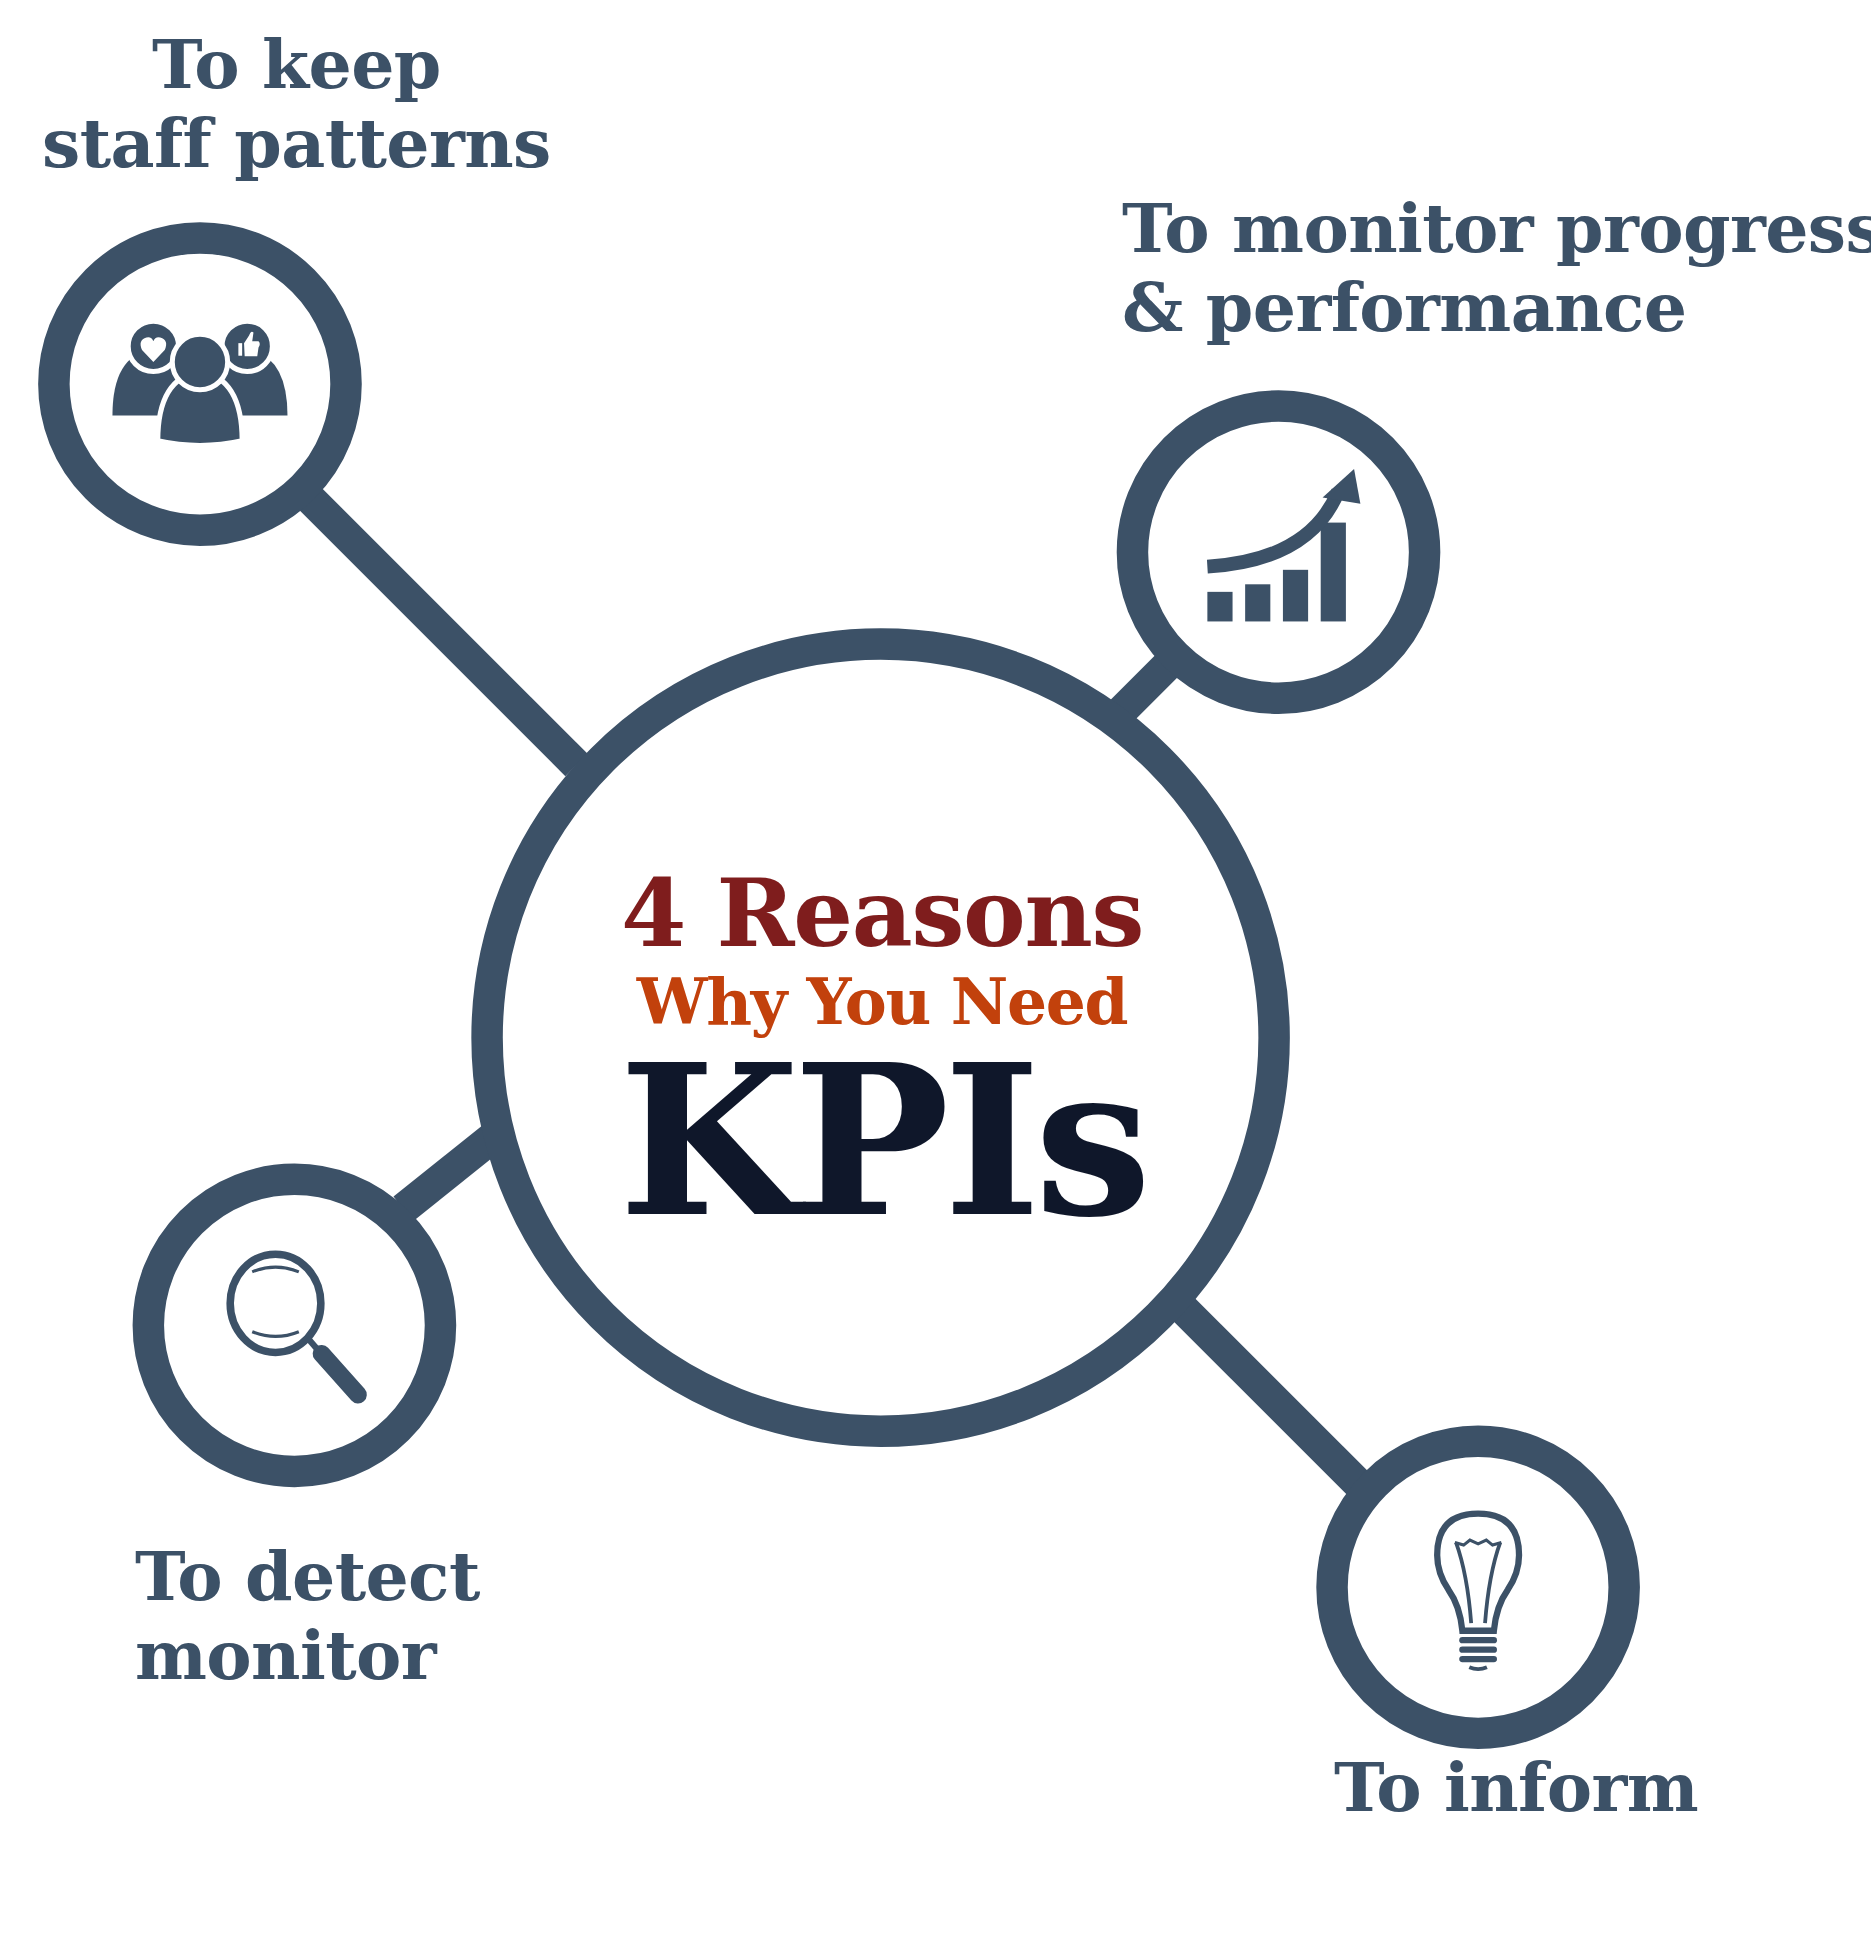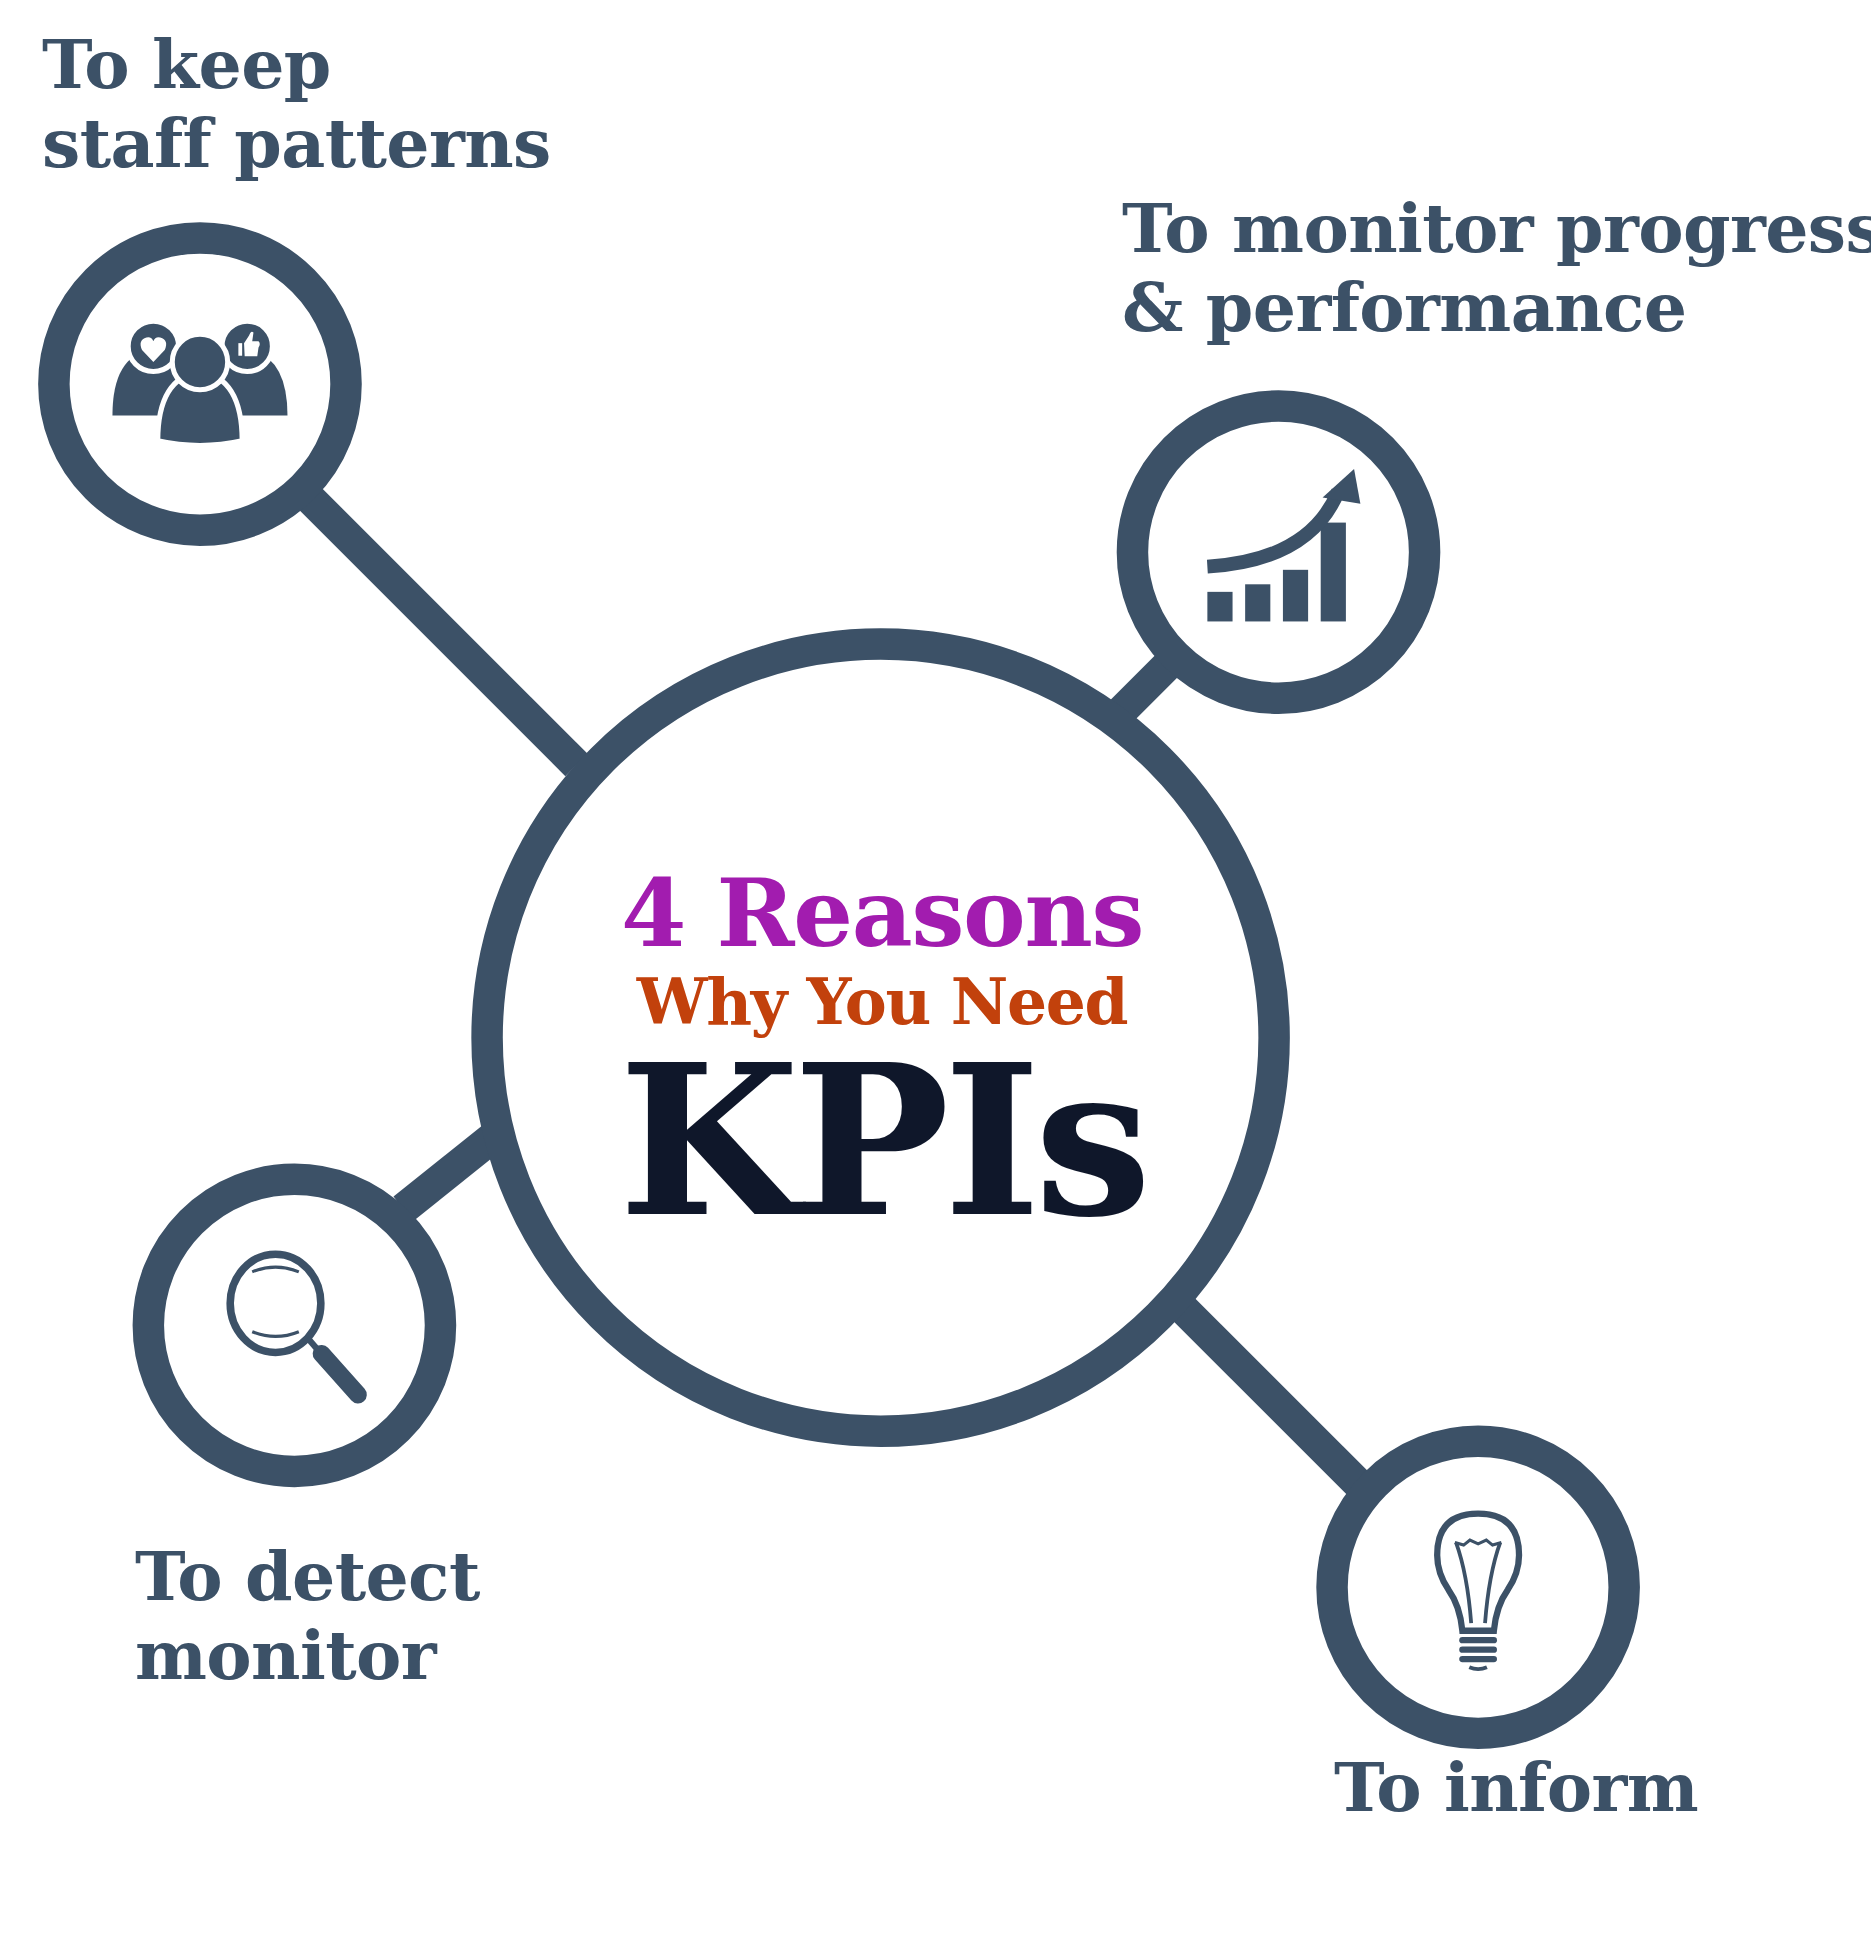--- a/index.html
+++ b/index.html
@@ -3,21 +3,21 @@
 <meta charset="utf-8">
 <style>
   html, body { margin: 0; padding: 0; background: #ffffff; }
   body { width: 1872px; height: 1955px; position: relative; overflow: hidden;
          font-family: "DejaVu Serif", "Liberation Serif", serif; }
   #canvas { position: absolute; left: 0; top: 0; width: 1872px; height: 1955px; }
   .label { position: absolute; color: #3c5167; font-weight: bold;
            font-family: "DejaVu Serif", "Liberation Serif", serif;
            font-size: 68px; line-height: 79px; letter-spacing: -0.6px; white-space: nowrap; }
   .center-text { position: absolute; left: 567px; top: 863px; width: 630px; text-align: center; }
-  .title1 { display: block; color: #a21caf; font-weight: bold; font-size: 94px; line-height: 101px; letter-spacing: -1.3px;
+  .title1 { display: block; color: #7f1d1d; font-weight: bold; font-size: 94px; line-height: 101px; letter-spacing: -1.3px;
             font-family: "DejaVu Serif", "Liberation Serif", serif; }
   .title2 { display: block; color: #c2410c; font-weight: bold; font-size: 63px; line-height: 76px; letter-spacing: -1.3px;
             font-family: "DejaVu Serif", "Liberation Serif", serif; }
   .title3 { display: block; color: #0f172a; font-weight: bold; font-size: 208px; line-height: 202px; letter-spacing: -6.3px;
             font-family: "DejaVu Serif", "Liberation Serif", serif; }
 </style>
 </head>
 <body>
 
 <svg id="canvas" viewBox="0 0 2972 3105" xmlns="http://www.w3.org/2000/svg">
@@ -70,21 +70,21 @@
     <path d="M2310 2450 L2324 2454 L2334 2446 L2347 2452 L2360 2446 L2370 2454 L2384 2450" stroke-width="5"></path>
     <g stroke-width="10" stroke-linecap="round">
       <line x1="2322" y1="2605" x2="2372" y2="2605"></line>
       <line x1="2322" y1="2620" x2="2372" y2="2620"></line>
       <line x1="2322" y1="2635" x2="2372" y2="2635"></line>
     </g>
     <path d="M2333 2648 Q2347 2654 2361 2648" stroke-width="6"></path>
   </g>
 </svg>
 
-<div class="label" style="left:42px; top:25px;">
+<div class="label" style="left:42px; top:25px;text-align:center;">
   <div>To keep</div>
   <div>staff patterns</div>
 </div>
 
 <div class="label" style="left:1122px; top:189px;">
   <div>To monitor progress</div>
   <div>&amp; performance</div>
 </div>
 
 <div class="label" style="left:135px; top:1537px;">

